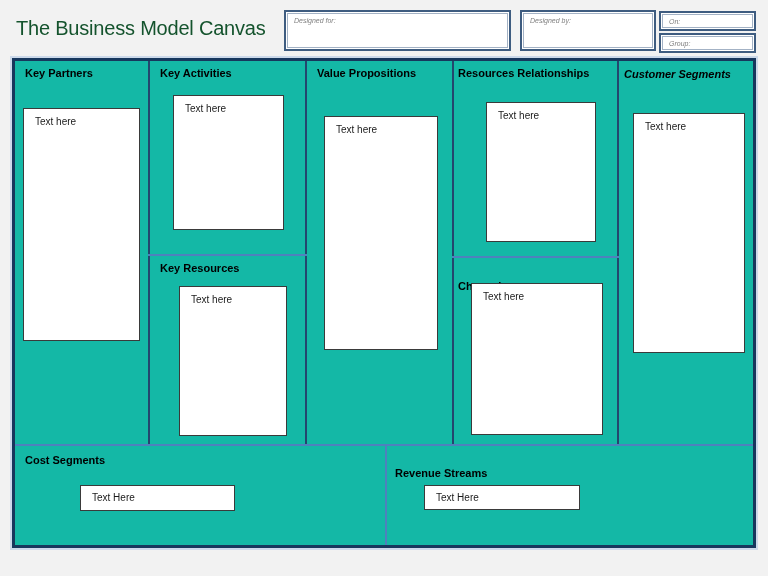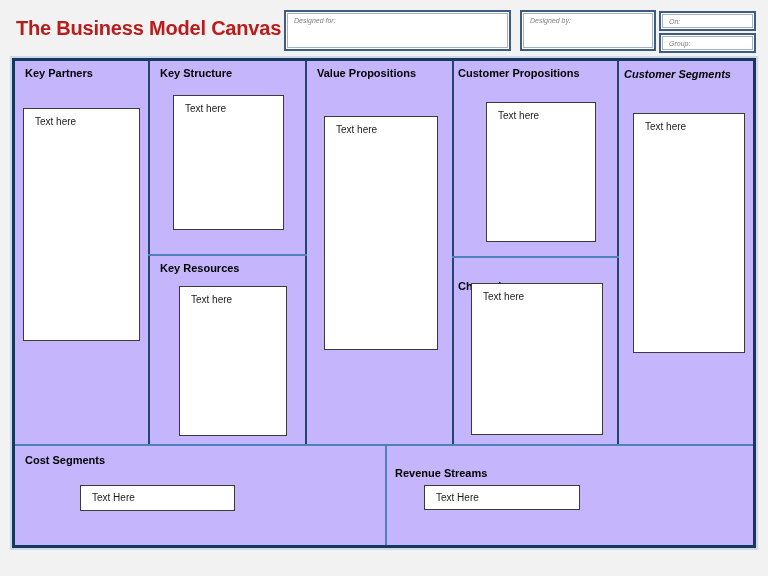--- a/index.html
+++ b/index.html
@@ -5,21 +5,21 @@
   html,body{margin:0;padding:0;}
   body{
     width:768px;height:576px;
     background:#f2f2f2;
     font-family:"Liberation Sans",sans-serif;
     position:relative;
     overflow:hidden;
   }
   .page-title{
     position:absolute;left:16px;top:17px;
-    font-size:20px;font-weight:700;color:#b91c1c;
+    font-size:20px;font-weight:400;color:#14532d;
     letter-spacing:-0.2px;
   }
   
   .meta-field{
     position:absolute;
     border:2px solid #3e5c80;
     background:#fff;
     box-sizing:border-box;
     padding:1px;
   }
@@ -35,21 +35,21 @@
   #field-designed-for{left:284px;top:10px;width:227px;height:41px;}
   #field-designed-by{left:520px;top:10px;width:136px;height:41px;}
   #field-on{left:659px;top:11px;width:97px;height:20px;}
   #field-group{left:659px;top:33px;width:97px;height:20px;}
 
   
   .canvas{
     position:absolute;left:12px;top:58px;
     width:744px;height:490px;
     box-sizing:border-box;
-    background:#c4b5fd;
+    background:#14b8a6;
     border:3px solid #17375d;
     box-shadow:0 0 0 2px #ccd9ea;
   }
   .divider{position:absolute;background:#24466e;}
   .divider.sub{background:#4f81bd;}
   .v{width:2px;}
   .h{height:2px;}
 
   .section-title{
     position:absolute;
@@ -99,23 +99,23 @@
   <div class="divider v" style="left:437px;top:0;height:383px;"></div>
   <div class="divider v" style="left:602px;top:0;height:383px;"></div>
 
   <div class="divider h sub" style="left:133px;top:193px;width:159px;"></div>
   <div class="divider h sub" style="left:437px;top:195px;width:167px;"></div>
 
   <div class="divider h sub" style="left:0;top:383px;width:738px;"></div>
   <div class="divider v sub" style="left:370px;top:385px;height:99px;"></div>
 
   <div class="section-title" style="left:10px;top:6px;">Key Partners</div>
-  <div class="section-title" style="left:145px;top:6px;">Key Structure</div>
+  <div class="section-title" style="left:145px;top:6px;">Key Activities</div>
   <div class="section-title" style="left:302px;top:6px;">Value Propositions</div>
-  <div class="section-title" style="left:443px;top:6px;">Customer Propositions</div>
+  <div class="section-title" style="left:443px;top:6px;">Resources Relationships</div>
   <div class="section-title" style="left:609px;top:7px;font-style:italic;">Customer Segments</div>
   <div class="section-title" style="left:145px;top:201px;">Key Resources</div>
   <div class="section-title" style="left:443px;top:202px;margin-top:17px;">Channels</div>
   <div class="section-title" style="left:10px;top:393px;">Cost Segments</div>
   <div class="section-title" style="left:380px;top:406px;text-align:center;">Revenue Streams</div>
 
   <div class="textbox" style="left:8px;top:47px;width:117px;height:233px;">Text here</div>
   <div class="textbox" style="left:158px;top:34px;width:111px;height:135px;">Text here</div>
   <div class="textbox" style="left:164px;top:225px;width:108px;height:150px;">Text here</div>
   <div class="textbox" style="left:309px;top:55px;width:114px;height:234px;">Text here</div>

